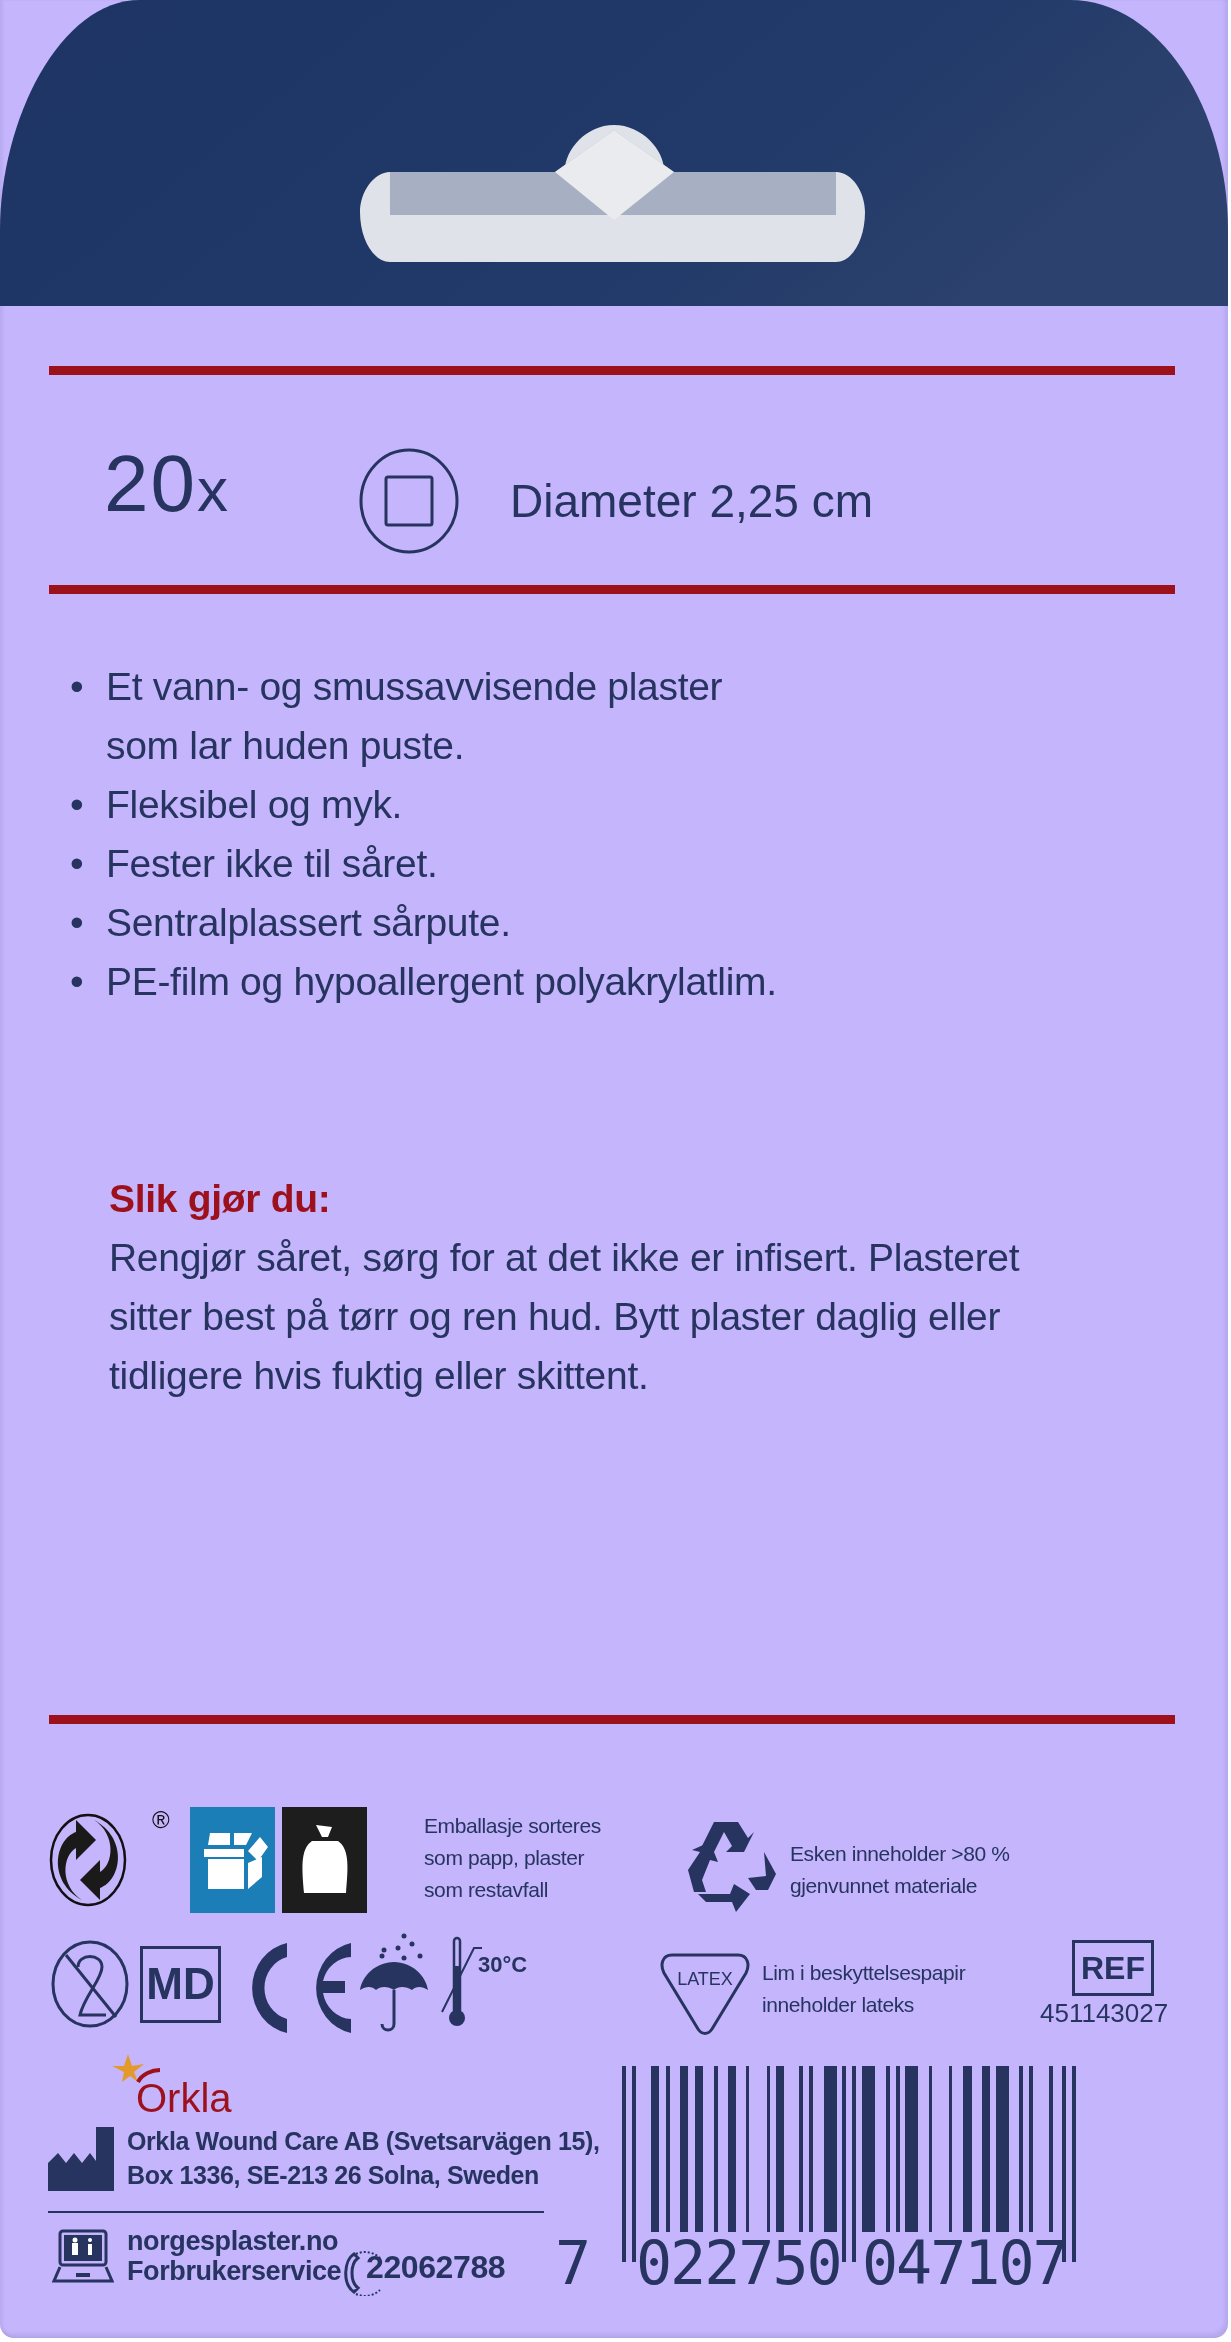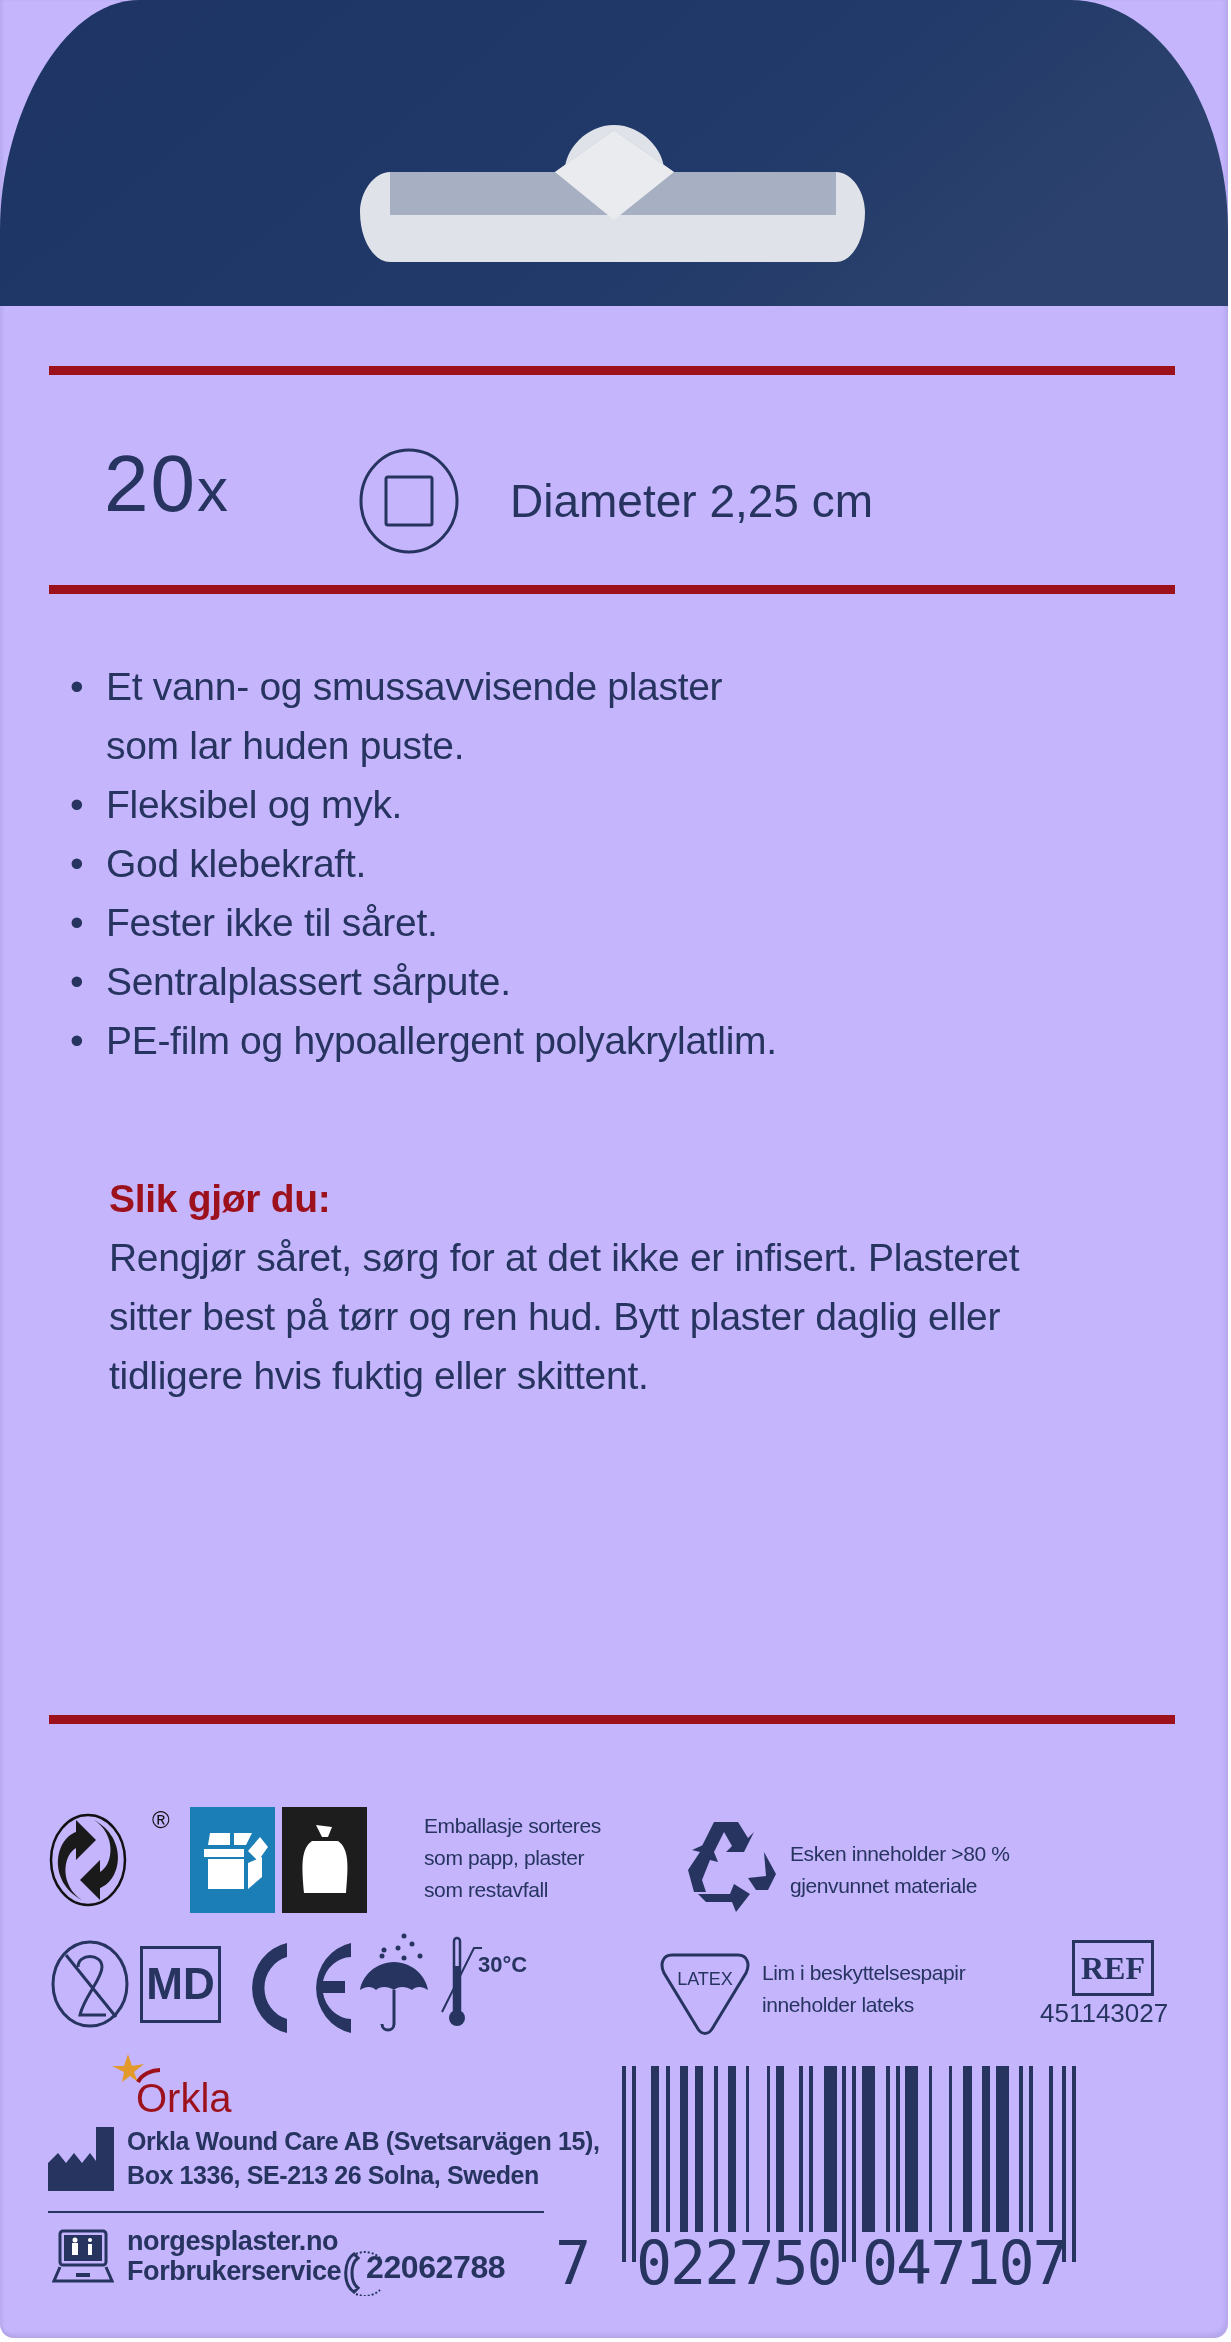--- a/index.html
+++ b/index.html
@@ -51,21 +51,20 @@
   </svg>
 
   <div class="diameter">Diameter 2,25 cm</div>
 
   <div class="rule" style="top:585px;"></div>
 
   <div class="txt" style="top:657px; width:1100px;">
     <ul class="bullets">
       <li><span>Et vann- og smussavvisende plaster</span><br><span>som lar huden puste.</span></li>
       <li>Fleksibel og myk.</li>
-      <li>God klebekraft.</li>
       <li>Fester ikke til såret.</li>
       <li>Sentralplassert sårpute.</li>
       <li>PE-film og hypoallergent polyakrylatlim.</li>
     </ul>
   </div>
 
   <div class="txt" style="top:1169px; width:1120px;margin-left:39px;">
     <div class="red">Slik gjør du:</div>
     <div>Rengjør såret, sørg for at det ikke er infisert. Plasteret</div>
     <div>sitter best på tørr og ren hud. Bytt plaster daglig eller</div>
@@ -144,21 +143,21 @@
   <div class="icon" style="left:478px; top:1952px; font-size:22px; font-weight:bold; color:#26345f;">30°C</div>
 
   <svg class="icon" style="left:660px; top:1951px;" width="90" height="84" viewBox="0 0 90 84">
     <path d="M12,4 L78,4 C88,4 90,14 86,22 L52,78 C48,84 42,84 38,78 L4,22 C0,14 2,4 12,4 Z" fill="none" stroke="#26345f" stroke-width="3"></path>
     <text x="45" y="34" text-anchor="middle" font-family="Liberation Sans, sans-serif" font-size="18" fill="#26345f">LATEX</text>
   </svg>
   <div class="small" style="position:absolute; left:762px; top:1957px;">
     <div>Lim i beskyttelsespapir</div>
     <div>inneholder lateks</div>
   </div>
-  <div class="icon" style="left:1072px; top:1940px; width:82px; height:56px; border:3px solid #26345f; box-sizing:border-box; text-align:center; line-height:50px; font-weight:bold; font-size:32px; color:#26345f;font-family:Liberation Serif, serif;">REF</div>
+  <div class="icon" style="left:1072px; top:1940px; width:82px; height:56px; border:3px solid #26345f; box-sizing:border-box; text-align:center; line-height:50px; font-weight:bold; font-size:32px; color:#26345f;">REF</div>
   <div class="icon" style="left:1040px; top:1998px; font-size:26px; color:#26345f;">451143027</div>
 
   <svg class="icon" style="left:108px; top:2054px;" width="150" height="62" viewBox="0 0 150 62">
     <path d="M20,0 L24,12 L36,10 L26,18 L30,28 L22,22 L14,28 L16,18 L4,12 L16,12 Z" fill="#e39a2a"></path>
     <path d="M30,28 C34,20 44,16 52,16" fill="none" stroke="#9c111b" stroke-width="4"></path>
     <text x="28" y="58" font-family="Liberation Sans, sans-serif" font-size="40" fill="#9c111b">Orkla</text>
   </svg>
 
   <svg class="icon" style="left:48px; top:2127px;" width="66" height="64" viewBox="0 0 66 64">
     <path d="M0,64 L0,36 L10,26 L18,36 L26,26 L34,36 L42,26 L48,34 L48,0 L66,0 L66,64 Z" fill="#26345f"></path>

